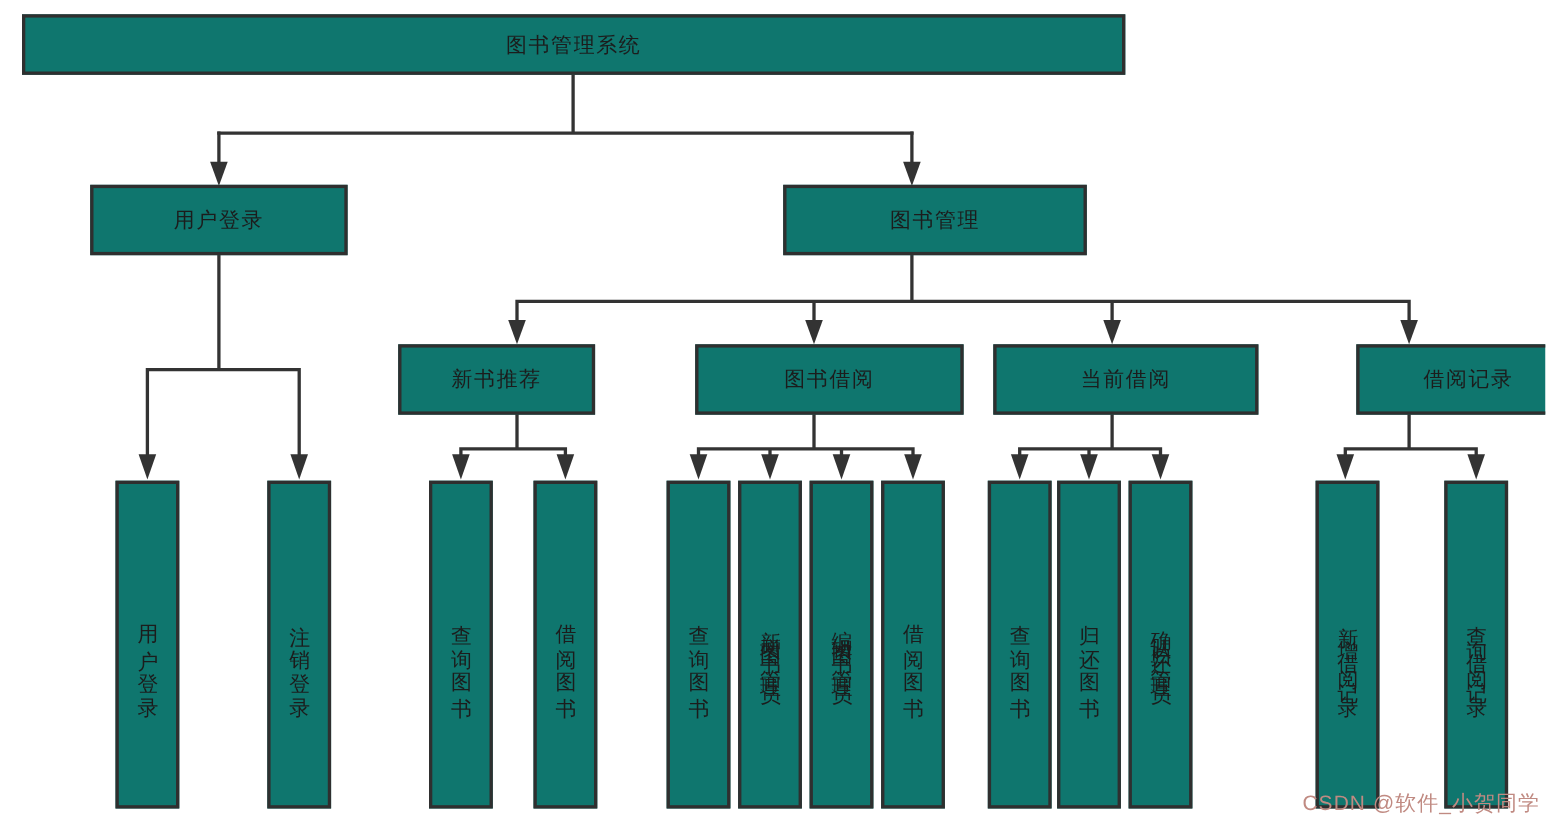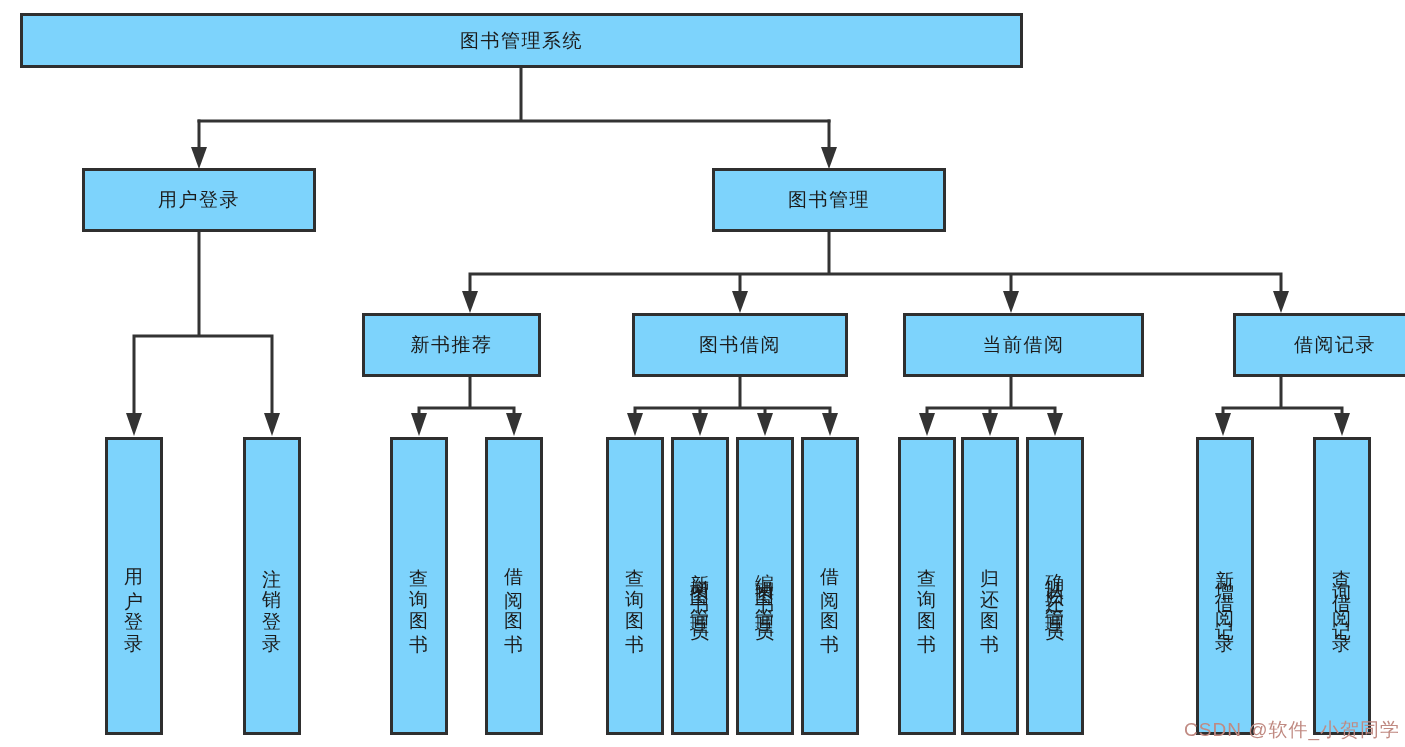--- a/index.html
+++ b/index.html
@@ -4,21 +4,21 @@
 <style>
   html,body{margin:0;padding:0;background:#fff;}
   .stage{
     position:relative;width:1405px;height:747px;background:#ffffff;
     font-family:"Liberation Sans",sans-serif;overflow:hidden;
   }
   svg.edges{position:absolute;left:0;top:0;z-index:1;}
   svg.edges path{stroke:#333333;stroke-width:3;fill:none;stroke-linecap:square;}
   svg.edges polygon{fill:#333333;stroke:none;}
   .box{
-    position:absolute;box-sizing:border-box;background:#7dd3fc;
+    position:absolute;box-sizing:border-box;background:#0f766e;
     border:3px solid #2f2f2f;display:flex;align-items:center;justify-content:center;
     z-index:2;color:#1c1c1c;
   }
   .hbox{font-size:19px;letter-spacing:1.5px;}
   .vbox span{
     writing-mode:vertical-rl;text-orientation:mixed;
     font-size:19px;line-height:1;white-space:nowrap;
   }
   .ls22 span{letter-spacing:22px;margin-bottom:-22px;}
   .ls13 span{letter-spacing:13px;margin-bottom:-13px;}
@@ -70,28 +70,28 @@
     <polygon points="1334,413 1350,413 1342,436"></polygon>
   </svg>
 
   <div class="box hbox" style="left:20px;top:13px;width:1003px;height:55px">
     <span>图书管理系统</span>
   </div>
 
   <div class="box hbox" style="left:82px;top:168px;width:234px;height:64px">
     <span>用户登录</span>
   </div>
-  <div class="box hbox" style="left:712px;top:168px;width:234px;height:64px">
+  <div class="box hbox" style="left:712px;top:168px;width:276px;height:64px">
     <span>图书管理</span>
   </div>
 
   <div class="box hbox" style="left:362px;top:313px;width:179px;height:64px">
     <span>新书推荐</span>
   </div>
-  <div class="box hbox" style="left:632px;top:313px;width:216px;height:64px">
+  <div class="box hbox" style="left:632px;top:313px;width:244px;height:64px">
     <span>图书借阅</span>
   </div>
   <div class="box hbox" style="left:903px;top:313px;width:241px;height:64px">
     <span>当前借阅</span>
   </div>
   <div class="box hbox" style="left:1233px;top:313px;width:204px;height:64px">
     <span>借阅记录</span>
   </div>
 
   <div class="box vbox ls22" style="left:105px;top:437px;width:58px;height:298px">

